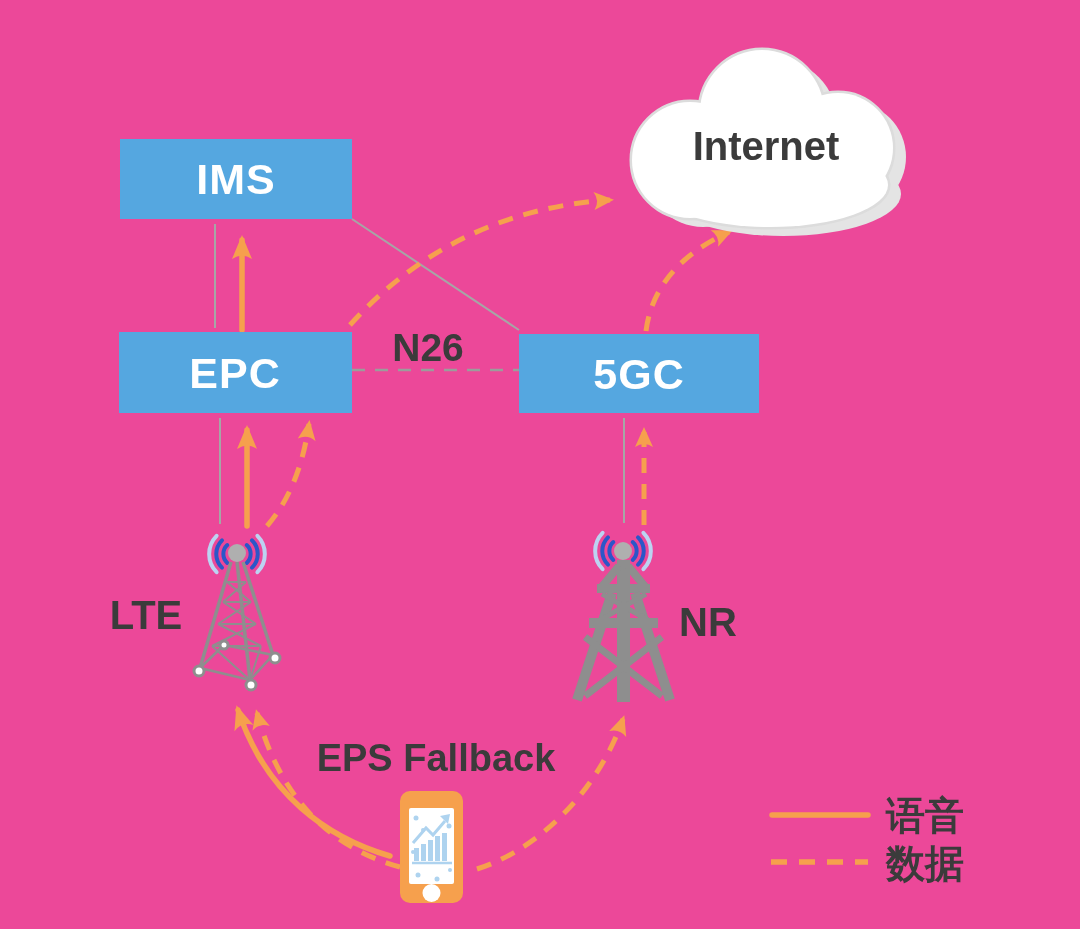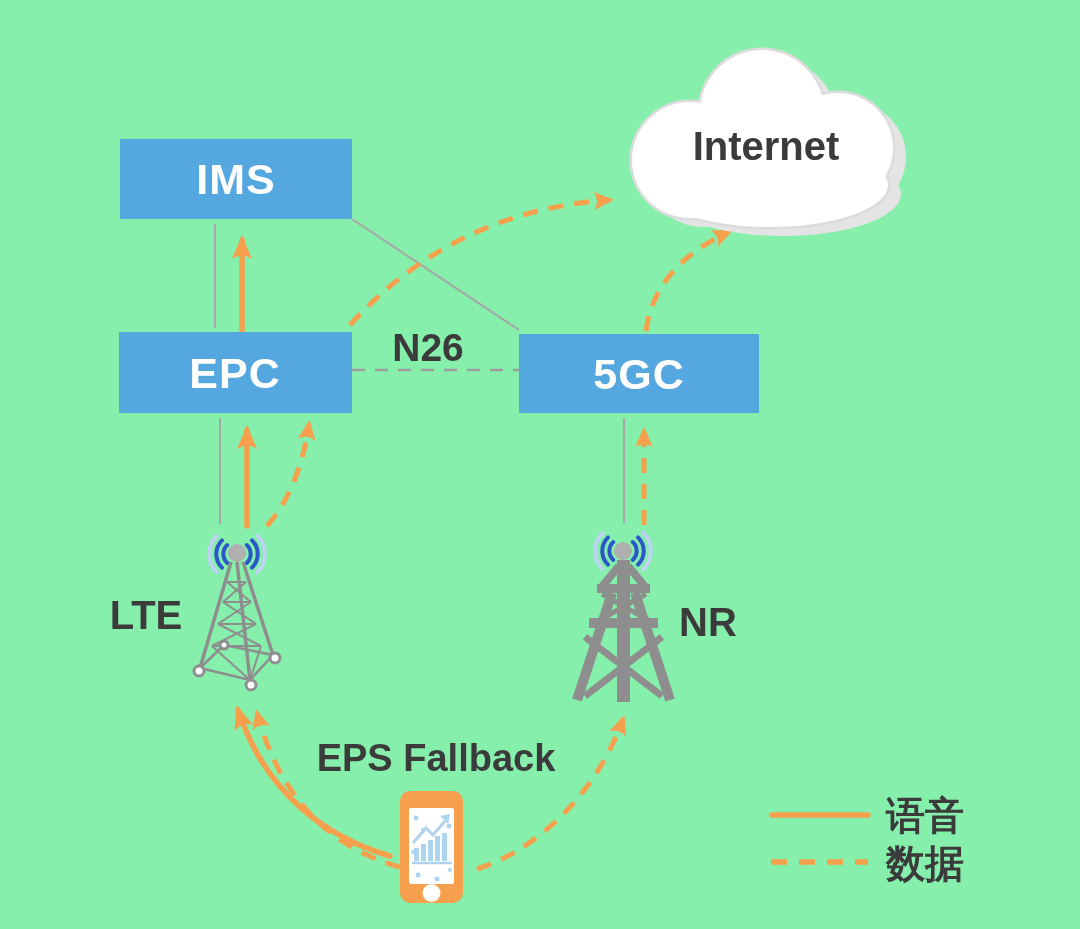--- a/index.html
+++ b/index.html
@@ -1,16 +1,16 @@
 <!DOCTYPE html>
 <html style="--box-blue: #55A7E0; --orange: #F6A04D; --line-gray: #A6A6A6; --dash-gray: #9C9C9C; --text-dark: #3B3B3B; --tower-gray: #8E8E8E; --ball-gray: #AFAFAF; --wave-dark: #2B57C8; --wave-mid: #5B86D8; --wave-light: #BCD3F2; --chart-blue: #AED3EF; --cloud-edge: #DCDCDC; --cloud-shadow: #E4E4E4;"><head>
 <meta charset="utf-8">
 <style>
   html,body{margin:0;padding:0;background:#ffffff;}
-  .stage{position:relative;width:1080px;height:929px;background:#86efac;overflow:hidden;
+  .stage{position:relative;width:1080px;height:929px;background:#ec4899;overflow:hidden;
          font-family:"Liberation Sans","DejaVu Sans",sans-serif;}
   svg{position:absolute;left:0;top:0;}
 
   
   .gline{stroke:var(--line-gray,#a6a6a6);stroke-width:2;fill:none;}
   .gdash{stroke:var(--dash-gray,#9c9c9c);stroke-width:2.5;fill:none;stroke-dasharray:13 10;}
   .voice{stroke:var(--orange,#f6a04d);stroke-width:5.5;fill:none;stroke-linecap:round;}
   .vdata{stroke:var(--orange,#f6a04d);stroke-width:5;fill:none;stroke-dasharray:15 11;stroke-linecap:butt;}
   .mkfill{fill:var(--orange,#f6a04d);}
 

